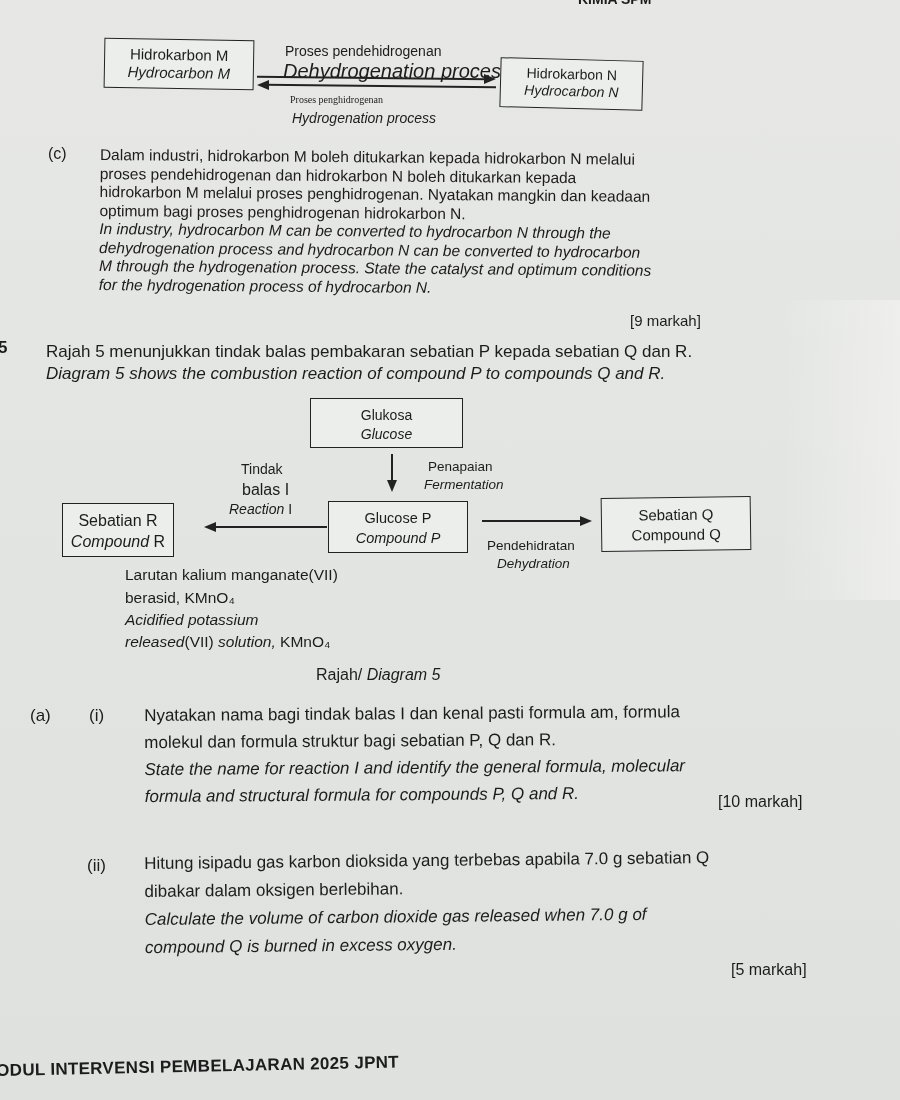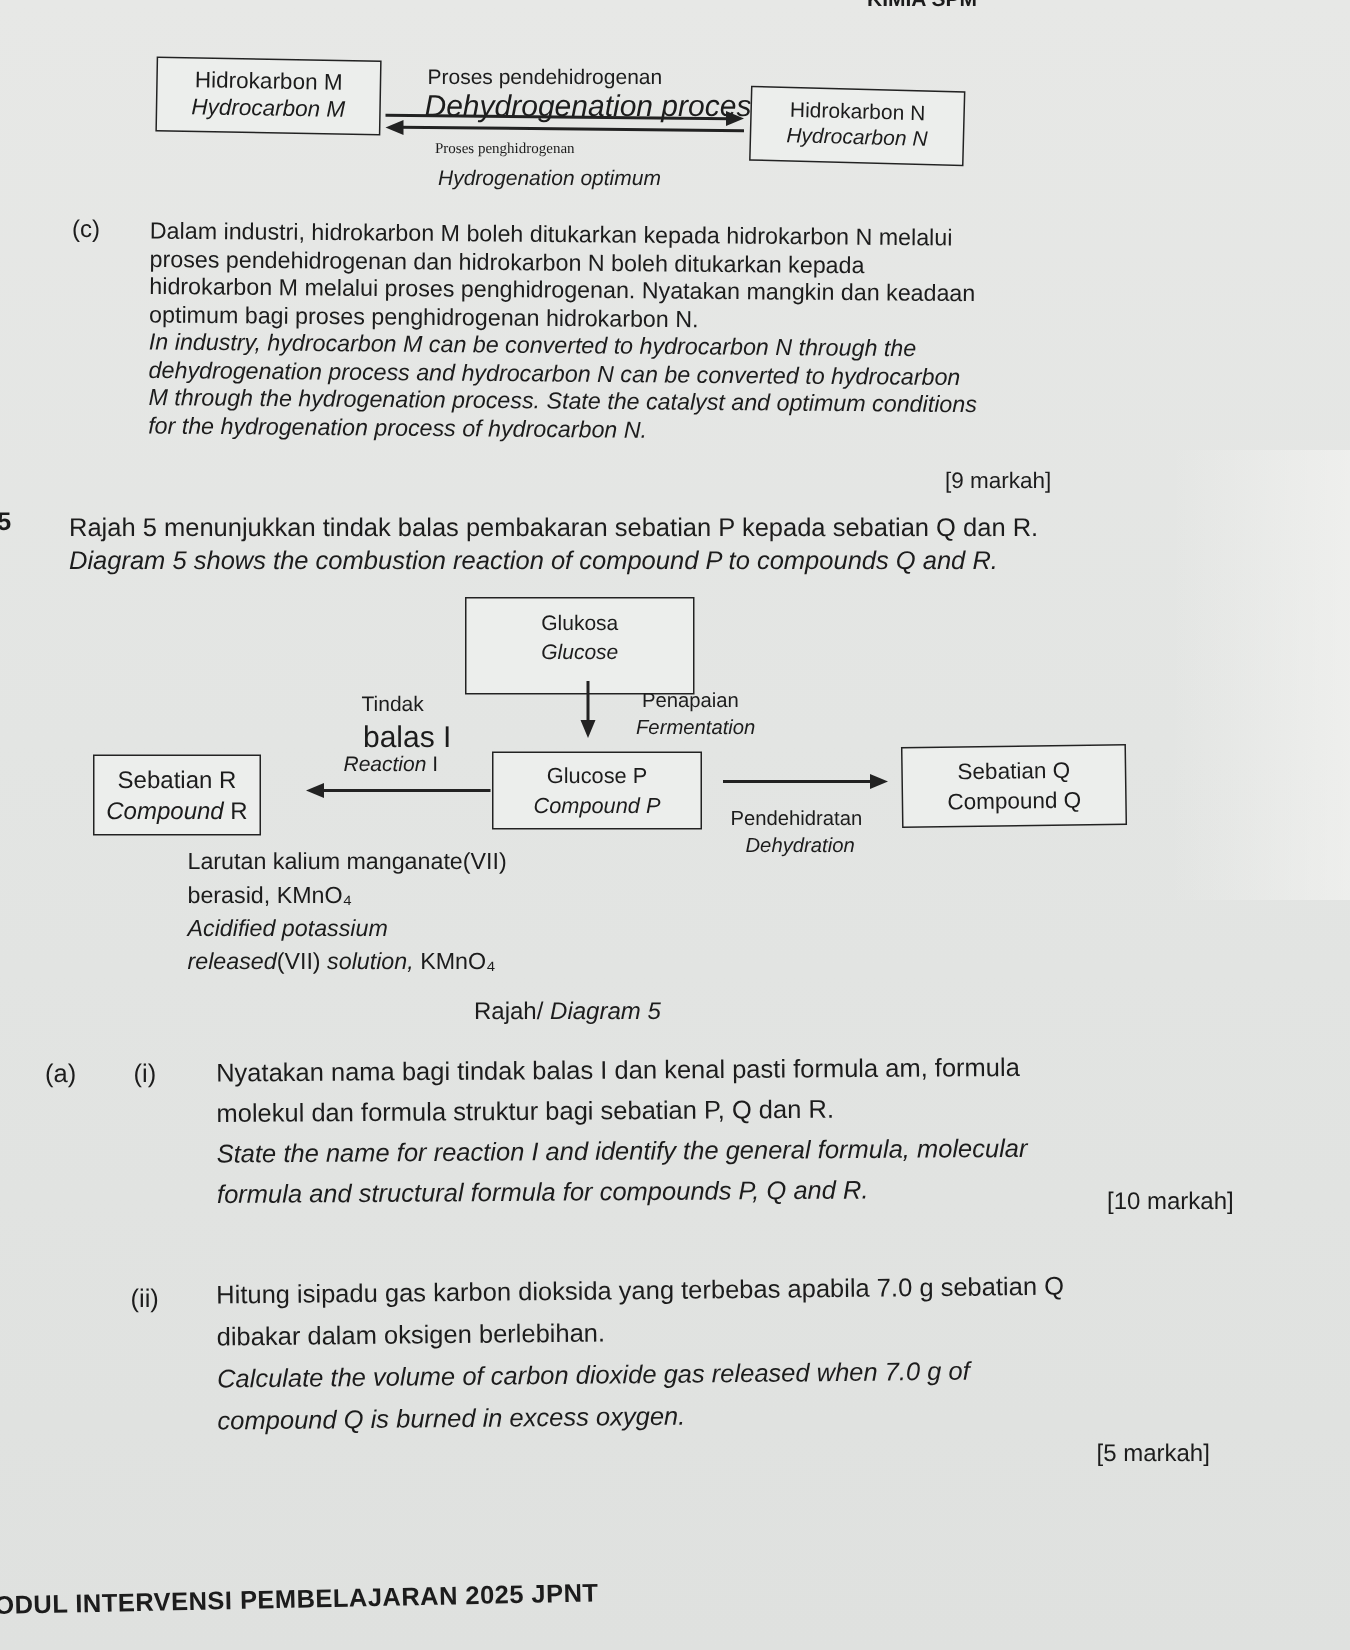--- a/index.html
+++ b/index.html
@@ -29,21 +29,21 @@
   <div style="font-size:15px;line-height:18px;">Hidrokarbon M</div>
   <div class="it" style="font-size:15px;line-height:18px;"><span>Hydrocarbon M</span></div>
 </div>
 <div class="abs" style="left:285px;top:43px;font-size:14px;">Proses pendehidrogenan</div>
 <div class="abs it" style="left:283px;top:60px;font-size:20px;">Dehydrogenation process</div>
 <div class="line" style="left:257px;top:77px;width:230px;height:2px;transform:rotate(0.6deg);"></div>
 <div class="arrow-r" style="left:484px;top:74px;"></div>
 <div class="line" style="left:266px;top:85px;width:230px;height:2px;transform:rotate(0.6deg);"></div>
 <div class="arrow-l" style="left:257px;top:80px;"></div>
 <div class="abs" style="left:290px;top:94px;font-size:10px;font-family:Liberation Serif, serif;">Proses penghidrogenan</div>
-<div class="abs it" style="left:292px;top:110px;font-size:14px;">Hydrogenation optimum</div>
+<div class="abs it" style="left:292px;top:110px;font-size:14px;">Hydrogenation process</div>
 <div class="box" style="left:500px;top:59px;width:143px;height:50px;padding-top:6px;transform:rotate(1.5deg);">
   <div style="font-size:14px;line-height:17px;">Hidrokarbon N</div>
   <div class="it" style="font-size:14px;line-height:17px;">Hydrocarbon N</div>
 </div>
 
 <div class="abs" style="left:48px;top:145px;font-size:16px;">(c)</div>
 <div class="para" style="left:100px;top:146px;width:620px;transform:rotate(0.5deg);transform-origin:left top;">
   <div>Dalam industri, hidrokarbon M boleh ditukarkan kepada hidrokarbon N melalui</div>
   <div>proses pendehidrogenan dan hidrokarbon N boleh ditukarkan kepada</div>
   <div>hidrokarbon M melalui proses penghidrogenan. Nyatakan mangkin dan keadaan</div>
@@ -52,31 +52,31 @@
   <div class="it">dehydrogenation process and hydrocarbon N can be converted to hydrocarbon</div>
   <div class="it">M through the hydrogenation process. State the catalyst and optimum conditions</div>
   <div class="it">for the hydrogenation process of hydrocarbon N.</div>
 </div>
 <div class="mark" style="left:630px;top:312px;font-size:15px;">[9 markah]</div>
 
 <div class="abs" style="left:-2px;top:338px;font-size:17px;font-weight:bold;">5</div>
 <div class="abs" style="left:46px;top:342px;font-size:17px;">Rajah 5 menunjukkan tindak balas pembakaran sebatian P kepada sebatian Q dan R.</div>
 <div class="abs it" style="left:46px;top:364px;font-size:17px;">Diagram 5 shows the combustion reaction of compound P to compounds Q and R.</div>
 
-<div class="box" style="left:310px;top:398px;width:153px;height:65px;padding-top:7px;">
+<div class="box" style="left:310px;top:398px;width:153px;height:50px;padding-top:7px;">
   <div style="font-size:14px;line-height:19px;">Glukosa</div>
   <div class="it" style="font-size:14px;line-height:19px;">Glucose</div>
 </div>
 <div class="line" style="left:391px;top:454px;width:2px;height:26px;"></div>
 <div class="arrow-d" style="left:387px;top:480px;"></div>
 <div class="abs" style="left:428px;top:459px;font-size:13.5px;">Penapaian</div>
 <div class="abs it" style="left:424px;top:477px;font-size:13.5px;">Fermentation</div>
 
 <div class="abs" style="left:241px;top:461px;font-size:14px;">Tindak</div>
-<div class="abs" style="left:242px;top:481px;font-size:20px;">balas I</div>
+<div class="abs" style="left:242px;top:481px;font-size:16px;">balas I</div>
 <div class="abs" style="left:229px;top:501px;font-size:14px;"><span class="it">Reaction</span> <span>I</span></div>
 
 <div class="box" style="left:62px;top:503px;width:112px;height:54px;padding-top:6px;">
   <div style="font-size:16px;line-height:21px;">Sebatian R</div>
   <div style="font-size:16px;line-height:21px;"><span class="it">Compound</span> <span>R</span></div>
 </div>
 <div class="line" style="left:212px;top:526px;width:115px;height:2px;"></div>
 <div class="arrow-l" style="left:204px;top:522px;"></div>
 
 <div class="box" style="left:328px;top:501px;width:140px;height:52px;padding-top:6px;">
@@ -101,21 +101,21 @@
 <div class="abs" style="left:316px;top:666px;font-size:16px;"><span>Rajah/</span><span class="it"> Diagram 5</span></div>
 
 <div class="abs" style="left:30px;top:706px;font-size:17px;">(a)</div>
 <div class="abs" style="left:89px;top:706px;font-size:17px;">(i)</div>
 <div class="qtext" style="left:144px;top:702px;width:680px;transform:rotate(-0.4deg);transform-origin:left top;">
   <div>Nyatakan nama bagi tindak balas I dan kenal pasti formula am, formula</div>
   <div>molekul dan formula struktur bagi sebatian P, Q dan R.</div>
   <div class="it">State the name for reaction I and identify the general formula, molecular</div>
   <div class="it">formula and structural formula for compounds P, Q and R.</div>
 </div>
-<div class="mark" style="left:718px;top:793px;margin-left:20px;">[10 markah]</div>
+<div class="mark" style="left:718px;top:793px;">[10 markah]</div>
 
 <div class="abs" style="left:87px;top:856px;font-size:17px;">(ii)</div>
 <div class="qtext" style="left:144px;top:850px;width:690px;line-height:28px;transform:rotate(-0.6deg);transform-origin:left top;">
   <div>Hitung isipadu gas karbon dioksida yang terbebas apabila 7.0 g sebatian Q</div>
   <div>dibakar dalam oksigen berlebihan.</div>
   <div class="it">Calculate the volume of carbon dioxide gas released when 7.0 g of</div>
   <div class="it">compound Q is burned in excess oxygen.</div>
 </div>
 <div class="mark" style="left:731px;top:961px;">[5 markah]</div>
 

